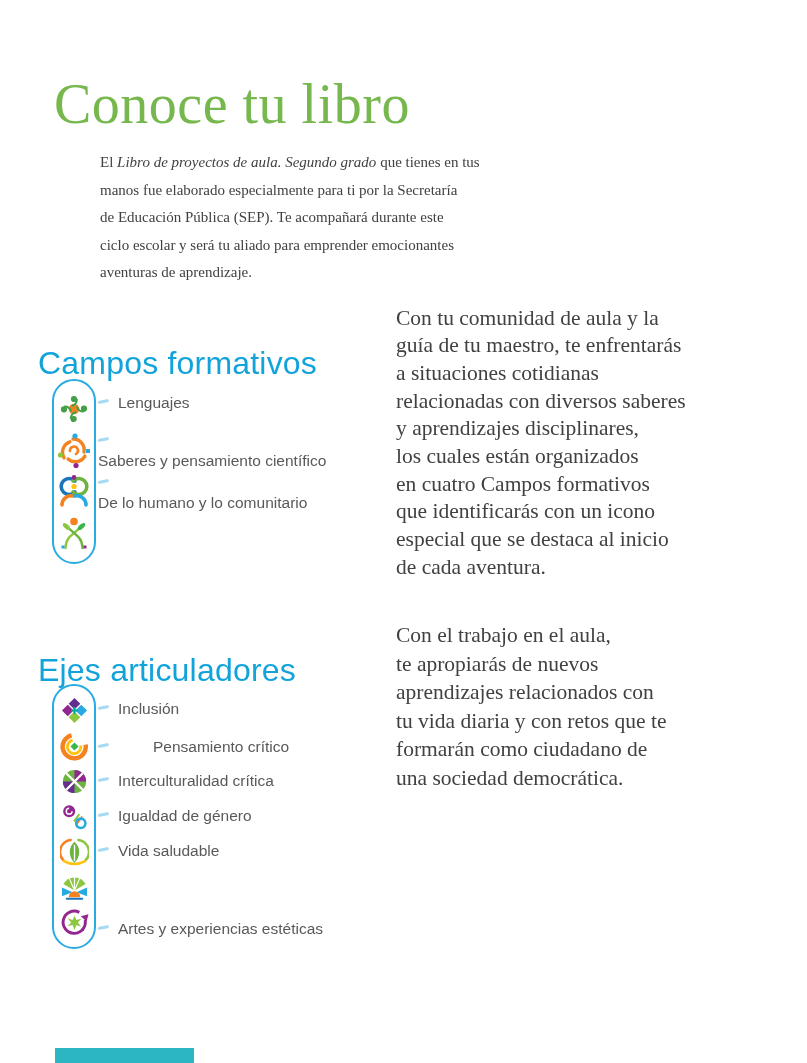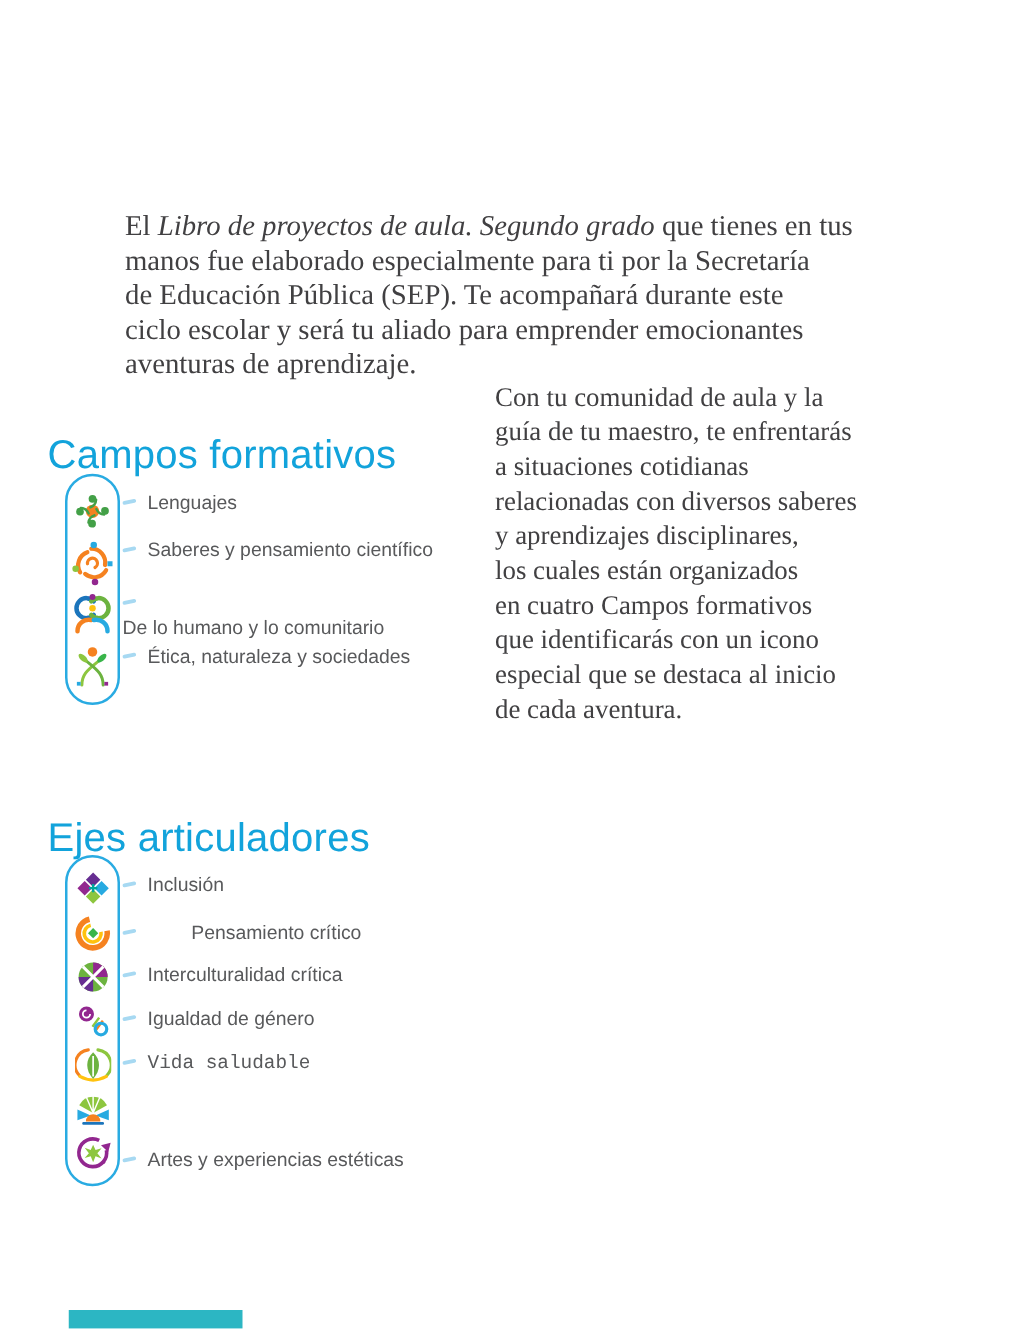--- a/index.html
+++ b/index.html
@@ -6,21 +6,21 @@
   .page {
     position:relative; width:807px; height:1063px; background:#ffffff;
     font-family:"Liberation Sans", sans-serif; overflow:hidden;
   }
   .title {
     position:absolute; left:54px; top:34px;
     font-family:"Liberation Serif", serif; font-weight:400;
     font-size:56px; color:#76B84D; letter-spacing:0.5px;
   }
   .serif { font-family:"Liberation Serif", serif; color:#414042; white-space:pre-line; }
-  .intro { position:absolute; left:100px; top:144px; width:650px; font-size:23px; line-height:27.5px; }
+  .intro { position:absolute; left:100px; top:134px; width:650px; font-size:15px; line-height:27.5px; }
   .intro em { font-style:italic; }
   .section-heading {
     position:absolute; left:38px; font-size:32px; color:#12A3DB; font-weight:400; letter-spacing:0.2px;
   }
   .pill {
     position:absolute; left:52px; width:44px; box-sizing:border-box;
     border:2.6px solid #29ABE2; border-radius:24px; background:#fff;
     display:flex; flex-direction:column; align-items:center; justify-content:space-evenly;
     padding:4px 0;
   }
@@ -32,20 +32,21 @@
   .campos-body { top:283px; line-height:27.7px; }
   .ejes-body  { top:621px; line-height:28.6px; }
   .ejes-body .p2 { text-indent:30px; }
   .footer-bar { position:absolute; left:55px; top:1048px; width:139px; height:15px; background:#2CB6C3; }
 </style>
 </head>
 <body>
 
 <div class="page">
 
+  <h1 class="title">Conoce tu libro</h1>
 
   <p class="intro serif"><span>El </span><em>Libro de proyectos de aula. Segundo grado</em><span> que tienes en tus
 manos fue elaborado especialmente para ti por la Secretaría
 de Educación Pública (SEP). Te acompañará durante este
 ciclo escolar y será tu aliado para emprender emocionantes
 aventuras de aprendizaje.</span></p>
 
   <h2 class="section-heading" style="top:318px;">Campos formativos</h2>
 
   <div class="pill" style="top:379px; height:185px;">
@@ -94,31 +95,27 @@
       <circle cy="-12.5" r="3.8" fill="#F58220"></circle>
       <rect x="-12.5" y="11.5" width="3" height="3" fill="#27AAE1"></rect>
       <rect x="9.5" y="11.5" width="3" height="3" fill="#92278F"></rect>
     </svg>
   </div>
 
   <div class="item-row" style="left:98px; top:392px;">
     <span class="tick"></span>
     <span class="item-label">Lenguajes</span>
   </div>
-  <div class="item-row" style="left:98px; top:430px;">
+  <div class="item-row" style="left:98px; top:430px;flex-direction:column;">
     <span class="tick"></span>
     <span class="item-label">Saberes y pensamiento científico</span>
   </div>
   <div class="item-row" style="left:98px; top:472px;flex-direction:column;">
     <span class="tick"></span>
     <span class="item-label">De lo humano y lo comunitario</span>
-  </div>
-  <div class="item-row" style="left:98px; top:515px;">
-    <span class="tick"></span>
-    <span class="item-label">Ética, naturaleza y sociedades</span>
   </div>
 
   <p class="body-col campos-body serif">Con tu comunidad de aula y la
 guía de tu maestro, te enfrentarás
 a situaciones cotidianas
 relacionadas con diversos saberes
 y aprendizajes disciplinares,
 los cuales están organizados
 en cuatro Campos formativos
 que identificarás con un icono
@@ -187,27 +184,33 @@
     <span class="item-label">Pensamiento crítico</span>
   </div>
   <div class="item-row" style="left:98px; top:770px;">
     <span class="tick"></span>
     <span class="item-label">Interculturalidad crítica</span>
   </div>
   <div class="item-row" style="left:98px; top:805px;">
     <span class="tick"></span>
     <span class="item-label">Igualdad de género</span>
   </div>
-  <div class="item-row" style="left:98px; top:840px;font-family:Liberation Mono, monospace;">
+  <div class="item-row" style="left:98px; top:840px;">
     <span class="tick"></span>
     <span class="item-label">Vida saludable</span>
   </div>
   <div class="item-row" style="left:98px; top:918px;">
     <span class="tick"></span>
     <span class="item-label">Artes y experiencias estéticas</span>
   </div>
 
   <div class="body-col ejes-body">
+    <p class="serif" style="margin:0;">Con el trabajo en el aula,
+te apropiarás de nuevos
+aprendizajes relacionados con
+tu vida diaria y con retos que te
+formarán como ciudadano de
+una sociedad democrática.</p>
   </div>
 
   <div class="footer-bar"></div>
 
 </div>
 
 </body></html>

